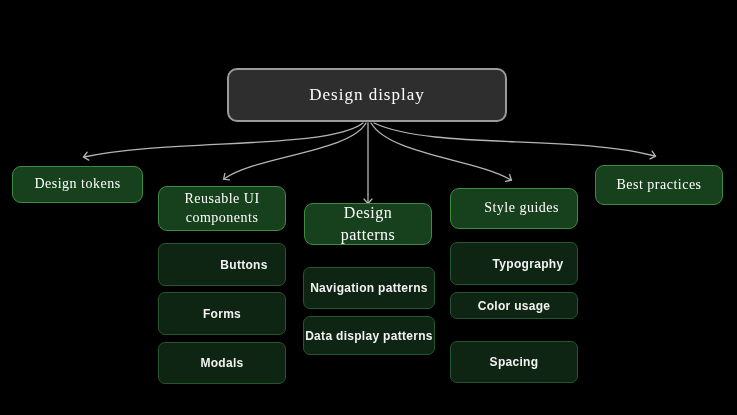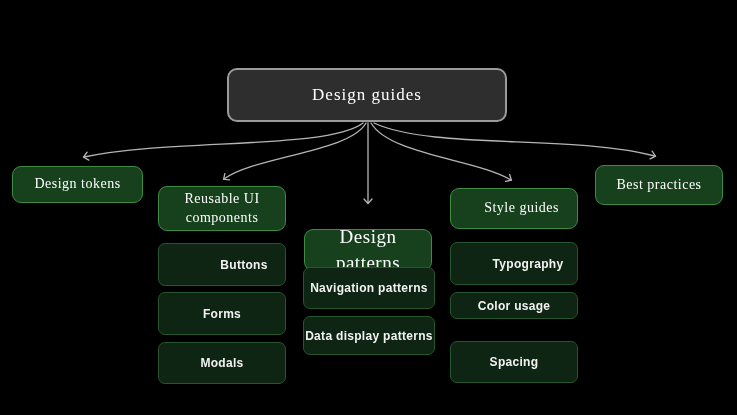--- a/index.html
+++ b/index.html
@@ -76,41 +76,41 @@
     <g fill="none" stroke="#b5b5b5" stroke-width="1.3" stroke-linecap="round">
       <path d="M363,123 C328,150 172,138 84,157" marker-end="url(#arrowhead)"></path>
       <path d="M366,123 C350,152 256,156 224,179" marker-end="url(#arrowhead)"></path>
       <path d="M368,123 L368,203" marker-end="url(#arrowhead)"></path>
       <path d="M371,123 C390,155 476,159 511,180" marker-end="url(#arrowhead)"></path>
       <path d="M374,123 C432,150 572,134 655,156" marker-end="url(#arrowhead)"></path>
     </g>
   </svg>
 
   <div class="node root-node" style="left:227px; top:68px; width:280px; height:54px;">
-    <span>Design guides</span>
+    <span>Design display</span>
   </div>
 
   <div class="node branch-node" style="left:12px; top:166px; width:131px; height:37px;">
     <span>Design tokens</span>
   </div>
 
   <div class="node branch-node" style="left:158px; top:186px; width:128px; height:45px;">
     <span>Reusable UI components</span>
   </div>
   <div class="node child-node" style="left:158px; top:243px; width:128px; height:43px;padding-left:44px;">
     <span>Buttons</span>
   </div>
   <div class="node child-node" style="left:158px; top:292px; width:128px; height:43px;">
     <span>Forms</span>
   </div>
   <div class="node child-node" style="left:158px; top:342px; width:128px; height:42px;">
     <span>Modals</span>
   </div>
 
-  <div class="node branch-node" style="left:304px; top:229px; width:128px; height:42px; font-size:19px;">
+  <div class="node branch-node" style="left:304px; top:203px; width:128px; height:42px; font-size:16px;">
     <span>Design patterns</span>
   </div>
   <div class="node child-node" style="left:303px; top:267px; width:132px; height:42px;">
     <span>Navigation patterns</span>
   </div>
   <div class="node child-node" style="left:303px; top:316px; width:132px; height:39px;">
     <span>Data display patterns</span>
   </div>
 
   <div class="node branch-node" style="left:450px; top:188px; width:128px; height:41px;justify-content:flex-end;">

